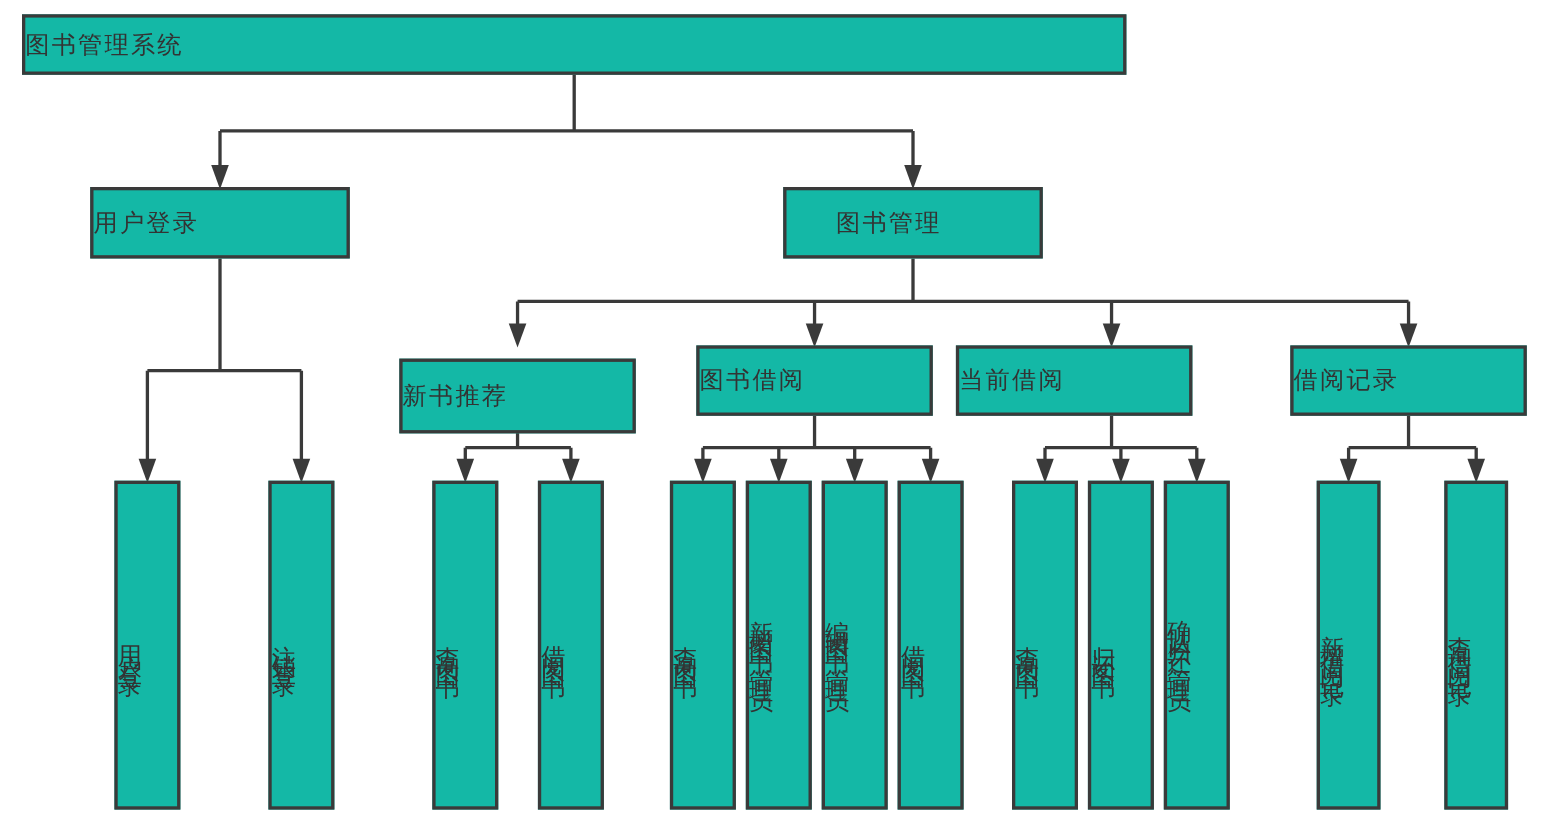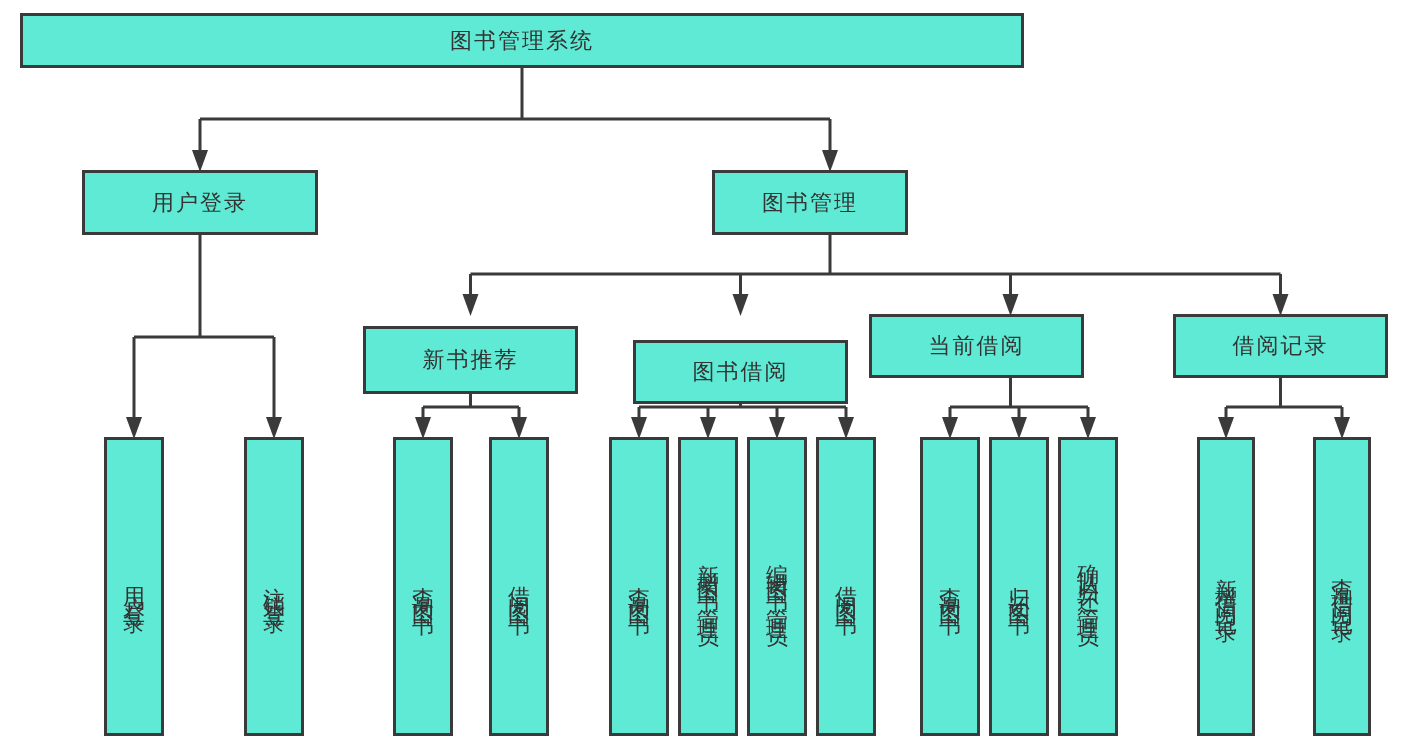--- a/index.html
+++ b/index.html
@@ -16,25 +16,25 @@
   }
   #connectors {
     position: absolute;
     left: 0; top: 0;
     z-index: 1;
     pointer-events: none;
   }
   .node {
     position: absolute;
     box-sizing: border-box;
-    background: #5eead4;
+    background: #14b8a6;
     border: 3px solid #3a3a3a;
     display: flex;
     align-items: center;
-    justify-content: center;
+    justify-content: flex-start;
     z-index: 2;
     color: #333333;
   }
   .node-h .node-label {
     font-size: 22px;
     letter-spacing: 2px;
     white-space: nowrap;
     color: #333333;
   }
   .node-v .node-label {
@@ -104,27 +104,27 @@
         <polygon points="1334,417 1350,417 1342,439" fill="#3a3a3a"></polygon>
       </g>
     </svg>
   <div id="nodes">
       <div class="node node-h" style="left: 20px; top: 13px; width: 1004px; height: 55px;">
         <span class="node-label">图书管理系统</span>
       </div>
       <div class="node node-h" style="left: 82px; top: 170px; width: 236px; height: 65px;">
         <span class="node-label">用户登录</span>
       </div>
-      <div class="node node-h" style="left: 712px; top: 170px; width: 196px; height: 65px;">
+      <div class="node node-h" style="left: 712px; top: 170px; width: 236px; height: 65px; padding-left: 45px;">
         <span class="node-label">图书管理</span>
       </div>
       <div class="node node-h" style="left: 363px; top: 326px; width: 215px; height: 68px;">
         <span class="node-label">新书推荐</span>
       </div>
-      <div class="node node-h" style="left: 633px; top: 314px; width: 215px; height: 64px; margin-top: 26px;">
+      <div class="node node-h" style="left: 633px; top: 314px; width: 215px; height: 64px;">
         <span class="node-label">图书借阅</span>
       </div>
       <div class="node node-h" style="left: 869px; top: 314px; width: 215px; height: 64px;">
         <span class="node-label">当前借阅</span>
       </div>
       <div class="node node-h" style="left: 1173px; top: 314px; width: 215px; height: 64px;">
         <span class="node-label">借阅记录</span>
       </div>
       <div class="node node-v" style="left: 104px; top: 437px; width: 60px; height: 299px;">
         <span class="node-label">用户登录</span>

